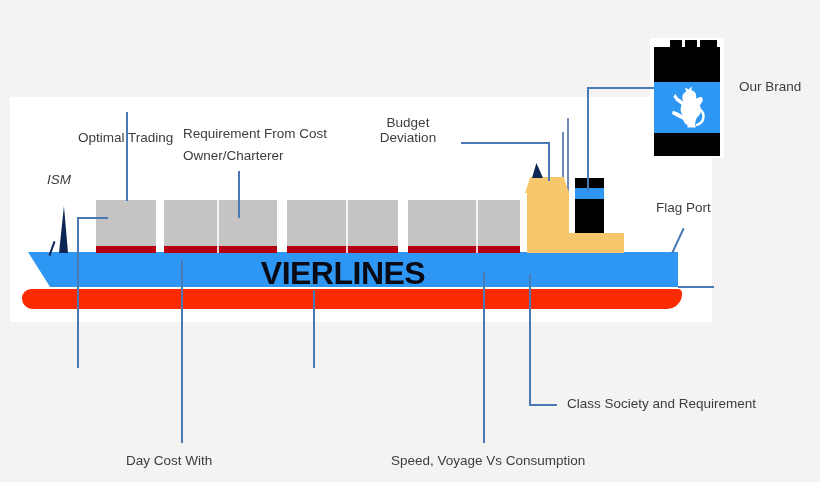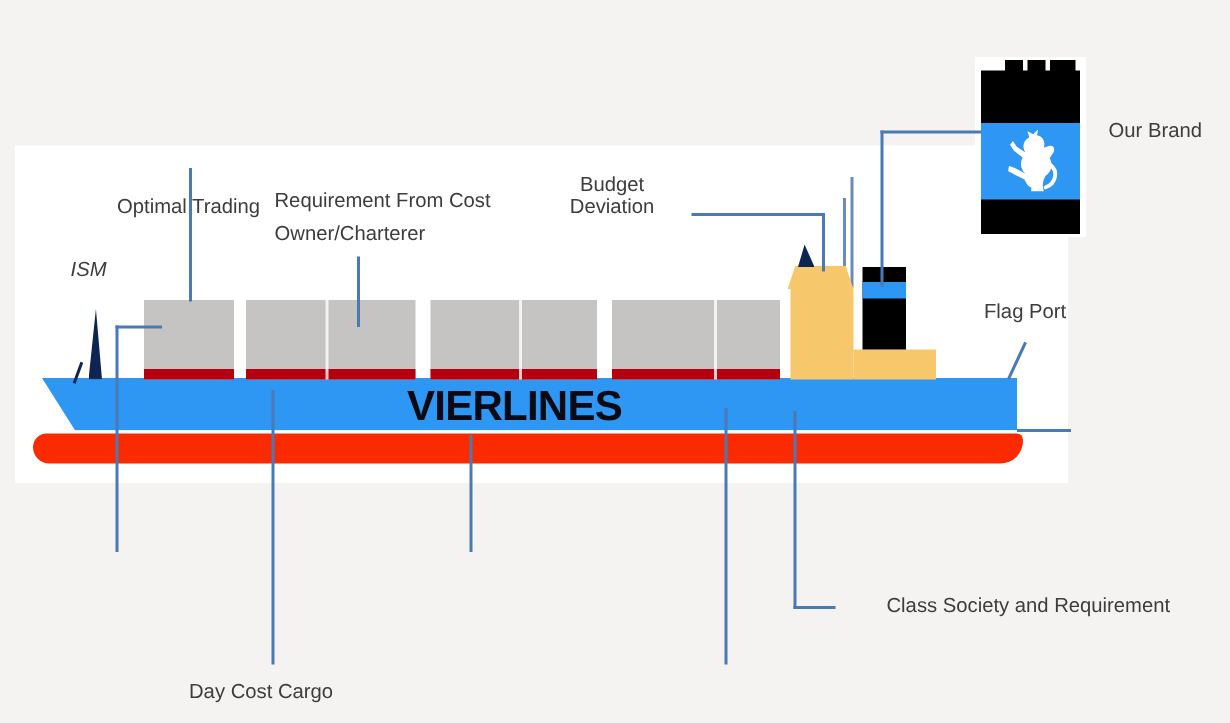--- a/index.html
+++ b/index.html
@@ -25,21 +25,21 @@
   }
   .lbl-optimal{left:78px;top:88px;margin-top:42px;}
   .lbl-requirement{left:183px;top:123px;line-height:22px;}
   .lbl-ism{left:47px;top:172px;font-style:italic;}
   .lbl-cost{left:370px;top:79px;}
   .lbl-budget{left:363px;top:115px;width:90px;text-align:center;line-height:15px;}
   .lbl-ourbrand{left:739px;top:79px;}
   .lbl-flagstate{left:656px;top:200px;}
   .lbl-portstate{left:721px;top:264px;line-height:22px;}
   .lbl-comply{left:218px;top:387px;}
-  .lbl-class{left:567px;top:396px;margin-left:24px;}
+  .lbl-class{left:567px;top:396px;}
   .lbl-day{left:126px;top:453px;}
   .lbl-speed{left:391px;top:453px;}
   
   .line{background:var(--c-line,#4a7ab5);z-index:5;}
   .v{width:2px;}
   .h{height:2px;}
   .ln-optimal{left:126px;top:112px;height:89px;}
   .ln-req{left:238px;top:171px;height:47px;}
   .ln-ism-v{left:77px;top:217px;height:151px;}
   .ln-ism-h{left:77px;top:217px;width:31px;}
@@ -56,21 +56,21 @@
   .ln-class-h{left:529px;top:404px;width:28px;}
   
   .ship-part{z-index:3;}
   .hull{
     left:28px;top:252px;width:650px;height:35px;
     background:var(--c-accentblue,#2e97f3);
     clip-path:polygon(0 0,100% 0,100% 100%,3.4% 100%);
   }
   .ship-name{
     left:180px;top:255px;width:326px;text-align:center;
-    font-size:28px;font-weight:bold;letter-spacing:-.5px;
+    font-size:32px;font-weight:bold;letter-spacing:-.5px;
     color:var(--c-name,#0a0a14);z-index:4;
   }
   .keel{
     left:22px;top:289px;width:660px;height:20px;
     background:var(--c-keel,#fb2b01);
     border-radius:11px 5px 18px 13px;
   }
   .container-block{
     top:200px;height:53px;
     background:var(--c-container,#c5c4c2);
@@ -186,15 +186,16 @@
 
   <div class="abs label lbl-optimal">Optimal Trading</div>
   <div class="abs label lbl-requirement">Requirement From Cost
 Owner/Charterer</div>
   <div class="abs label lbl-ism">ISM</div>
   <div class="abs label lbl-budget">Budget
 Deviation</div>
   <div class="abs label lbl-ourbrand">Our Brand</div>
   <div class="abs label lbl-flagstate">Flag Port</div>
   <div class="abs label lbl-class">Class Society and Requirement</div>
-  <div class="abs label lbl-day">Day Cost Cargo</div>
+  <div class="abs label lbl-day">Day Cost With</div>
+  <div class="abs label lbl-speed">Speed, Voyage Vs Consumption</div>
 
 </div>
 
 </body></html>

